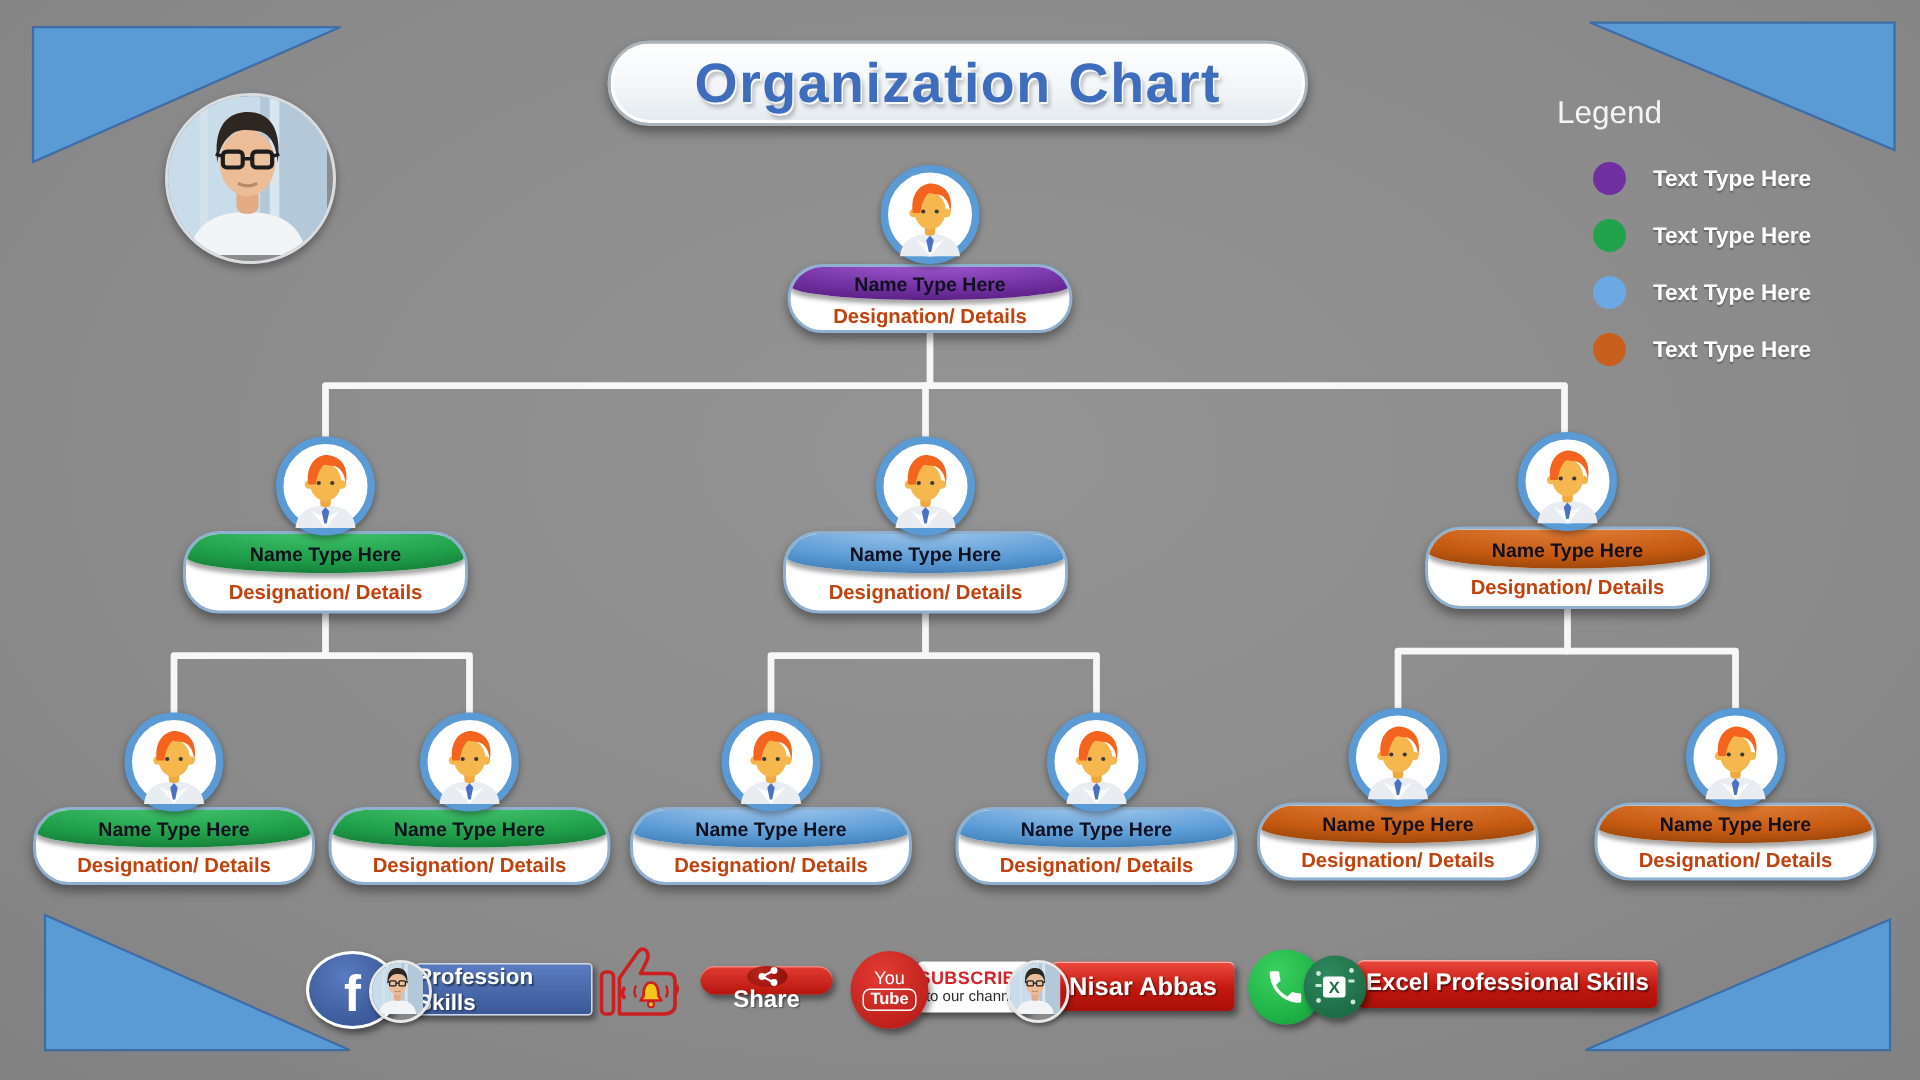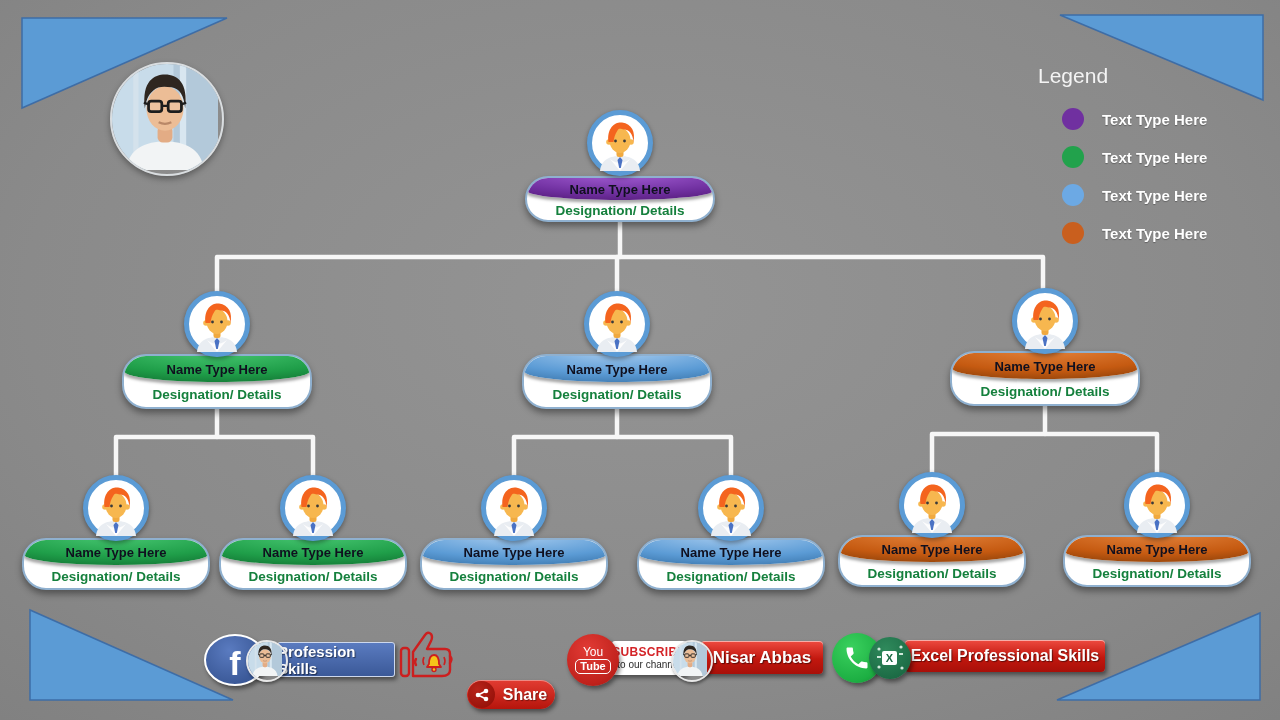--- a/index.html
+++ b/index.html
@@ -49,43 +49,43 @@
     box-shadow:0 2px 5px rgba(0,0,0,.4), inset 0 0 0 2px #fff;z-index:4;}
   .card{position:relative;width:100%;background:#fff;border:2px solid #8fb0cf;border-radius:24px;
     box-shadow:0 4px 7px rgba(0,0,0,.4);box-sizing:border-box;overflow:hidden;}
   .band{width:100%;border-radius:0 0 50% 50% / 0 0 42% 42%;
     box-shadow:0 3px 3px rgba(0,0,0,.35);display:flex;align-items:center;justify-content:center;}
   .band span{font-size:13px;font-weight:600;color:#10101f;}
   .band-purple{background:radial-gradient(120% 160% at 50% -20%, #a55fd6 0%, #7030A0 55%, #471166 100%);}
   .band-green{background:radial-gradient(120% 160% at 50% -20%, #49c973 0%, #1f9e49 55%, #0b5f28 100%);}
   .band-blue{background:radial-gradient(120% 160% at 50% -20%, #a9cdf0 0%, #5b9bd5 55%, #2a6296 100%);}
   .band-orange{background:radial-gradient(120% 160% at 50% -20%, #e6863f 0%, #c55a11 55%, #6f3305 100%);}
-  .desig{display:flex;align-items:center;justify-content:center;font-size:13.5px;font-weight:600;color:#15803d;}
+  .desig{display:flex;align-items:center;justify-content:center;font-size:13.5px;font-weight:600;color:#c2410c;}
   .node-l1 .band{height:22px}.node-l1 .desig{height:20px}
   .node-l2 .band{height:26px}.node-l2 .desig{height:25px}
   .node-l3 .band{height:25px}.node-l3 .desig{height:23px}
 
   
   .footer-label{border-radius:4px;display:flex;align-items:center;justify-content:center;
     background:linear-gradient(#ee4b40,#c2170e 55%,#a81009);
     box-shadow:2px 3px 4px rgba(0,0,0,.45), inset 0 1px 0 rgba(255,255,255,.55);
     color:#fff;font-weight:bold;text-shadow:1px 1px 1px rgba(0,0,0,.5);cursor:pointer;}
   .fb-ellipse{position:absolute;left:204px;top:634px;width:58px;height:48px;border-radius:50%;
     background:radial-gradient(circle at 40% 30%, #5a7bc0, #3b5998 70%);border:2px solid #fff;
     box-shadow:2px 3px 4px rgba(0,0,0,.45);display:flex;align-items:center;justify-content:center;cursor:pointer;}
   .fb-ellipse span{color:#fff;font-size:34px;font-weight:bold;margin-top:6px;}
   .chip{position:absolute;border-radius:50%;overflow:hidden;border:2px solid #e8e8e8;
     box-shadow:1px 2px 3px rgba(0,0,0,.4);}
   .fb-label{position:absolute;left:277px;top:642px;width:116px;height:33px;font-size:15px;
     background:linear-gradient(#5a7bc0,#3b5998);border:1px solid #cdd8ee;border-radius:3px;
     box-shadow:2px 3px 4px rgba(0,0,0,.45);display:flex;align-items:center;justify-content:center;
     color:#fff;font-weight:bold;text-shadow:1px 1px 1px rgba(0,0,0,.5);cursor:pointer;}
-  .share-pill{position:absolute;left:467px;top:680px;width:88px;height:29px;border-radius:15px;
+  .share-pill{position:absolute;left:467px;top:644px;width:88px;height:19px;border-radius:15px;
     background:linear-gradient(#e23c32,#b6150c);box-shadow:2px 3px 4px rgba(0,0,0,.45), inset 0 1px 0 rgba(255,255,255,.4);
-    display:flex;align-items:center;cursor:pointer;}
+    display:flex;align-items:center;cursor:pointer;flex-direction:column;}
   .share-circle{width:27px;height:27px;border-radius:50%;background:radial-gradient(circle at 35% 30%,#b8241a,#8e0d06);
     margin-left:1px;display:flex;align-items:center;justify-content:center;}
   .share-pill .share-text{flex:1;text-align:center;color:#fff;font-weight:bold;font-size:16px;text-shadow:1px 1px 1px rgba(0,0,0,.4);}
   .yt-circle{position:absolute;left:567px;top:634px;width:52px;height:52px;border-radius:50%;
     background:radial-gradient(circle at 40% 30%,#e23b35,#c0221c 70%,#a31813);
     box-shadow:2px 3px 4px rgba(0,0,0,.45);display:flex;flex-direction:column;align-items:center;justify-content:center;cursor:pointer;z-index:2;}
   .yt-you{color:#fff;font-weight:normal;font-size:12px;line-height:12px;}
   .yt-tube{color:#fff;font-weight:bold;font-size:11px;line-height:13px;border:1.5px solid #fff;border-radius:5px;padding:0 4px;margin-top:1px;}
   .sub-box{position:absolute;left:612px;top:641px;width:74px;height:34px;background:#fff;border-radius:3px;
     box-shadow:2px 3px 4px rgba(0,0,0,.45);display:flex;flex-direction:column;align-items:center;justify-content:center;cursor:pointer;}
@@ -136,20 +136,23 @@
     </defs>
   </svg>
 
   <svg class="tri" width="1280" height="720" viewBox="0 0 1280 720">
     <polygon points="22,18 227,18 22,108" fill="#5b9bd5" stroke="#3e6da6" stroke-width="1.5"></polygon>
     <polygon points="1060,15 1263,15 1263,100" fill="#5b9bd5" stroke="#3e6da6" stroke-width="1.5"></polygon>
     <polygon points="30,610 30,700 233,700" fill="#5b9bd5" stroke="#3e6da6" stroke-width="1.5"></polygon>
     <polygon points="1260,613 1260,700 1057,700" fill="#5b9bd5" stroke="#3e6da6" stroke-width="1.5"></polygon>
   </svg>
 
+  <div class="title-pill">
+    <span>Organization Chart</span>
+  </div>
 
   <div class="photo-ring">
     <svg width="106" height="106" viewBox="0 0 100 100">
         <use href="#portrait-photo"></use>
       </svg>
   </div>
 
   <div class="legend-title">Legend</div>
   <div class="legend-list">
   <div class="legend-item">

